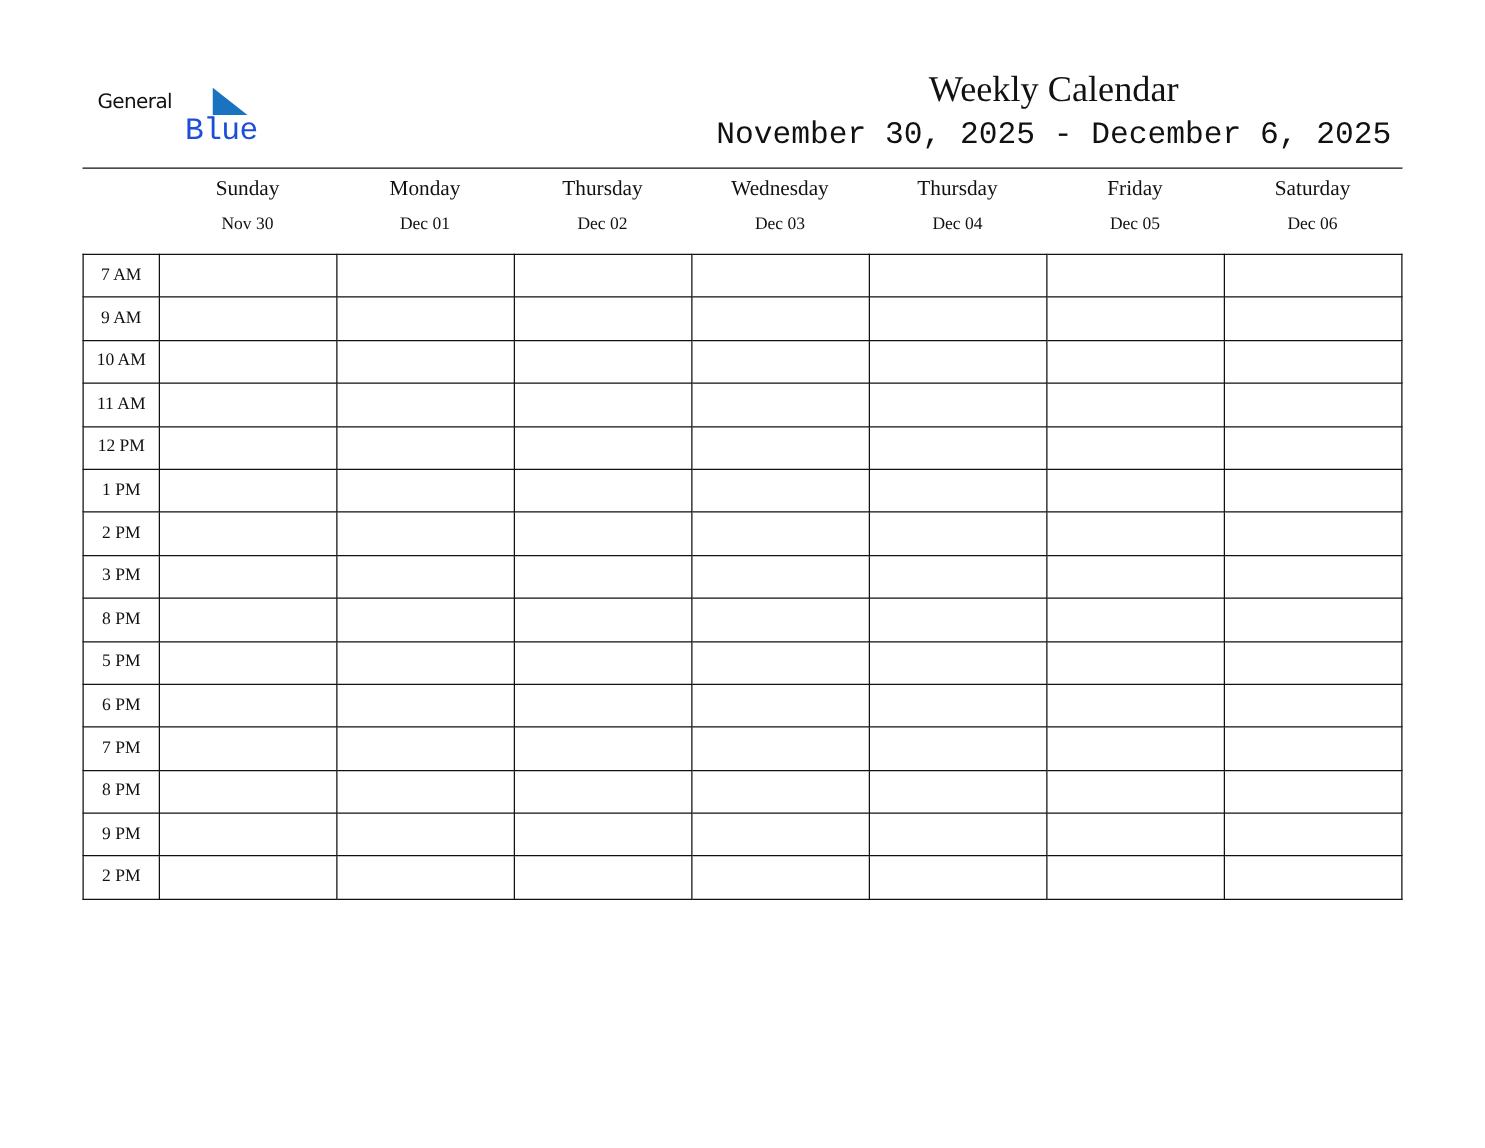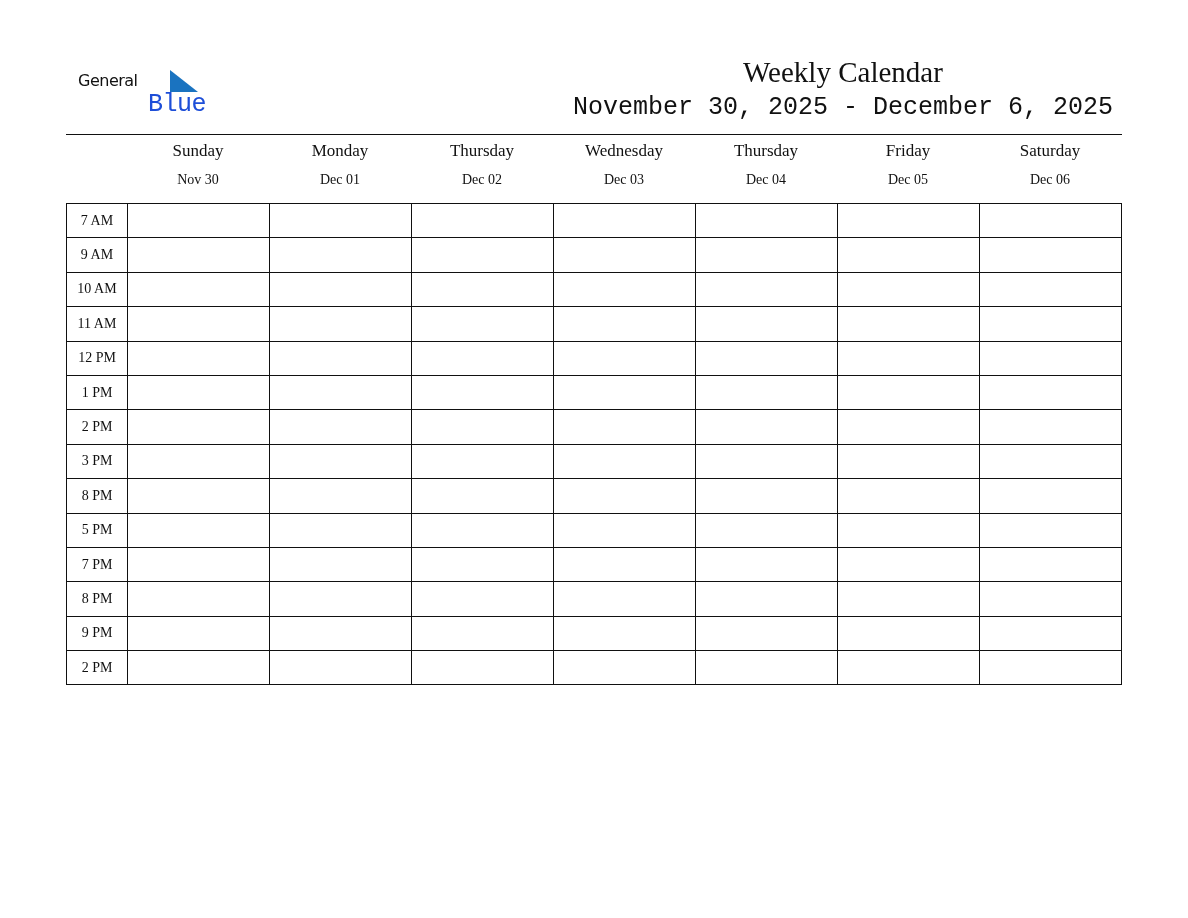--- a/index.html
+++ b/index.html
@@ -165,20 +165,30 @@
         <td class="time">5 PM</td>
         <td class="cell"></td>
         <td class="cell"></td>
         <td class="cell"></td>
         <td class="cell"></td>
         <td class="cell"></td>
         <td class="cell"></td>
         <td class="cell"></td>
       </tr>
       <tr>
+        <td class="time">6 PM</td>
+        <td class="cell"></td>
+        <td class="cell"></td>
+        <td class="cell"></td>
+        <td class="cell"></td>
+        <td class="cell"></td>
+        <td class="cell"></td>
+        <td class="cell"></td>
+      </tr>
+      <tr>
         <td class="time">7 PM</td>
         <td class="cell"></td>
         <td class="cell"></td>
         <td class="cell"></td>
         <td class="cell"></td>
         <td class="cell"></td>
         <td class="cell"></td>
         <td class="cell"></td>
       </tr>
       <tr>

